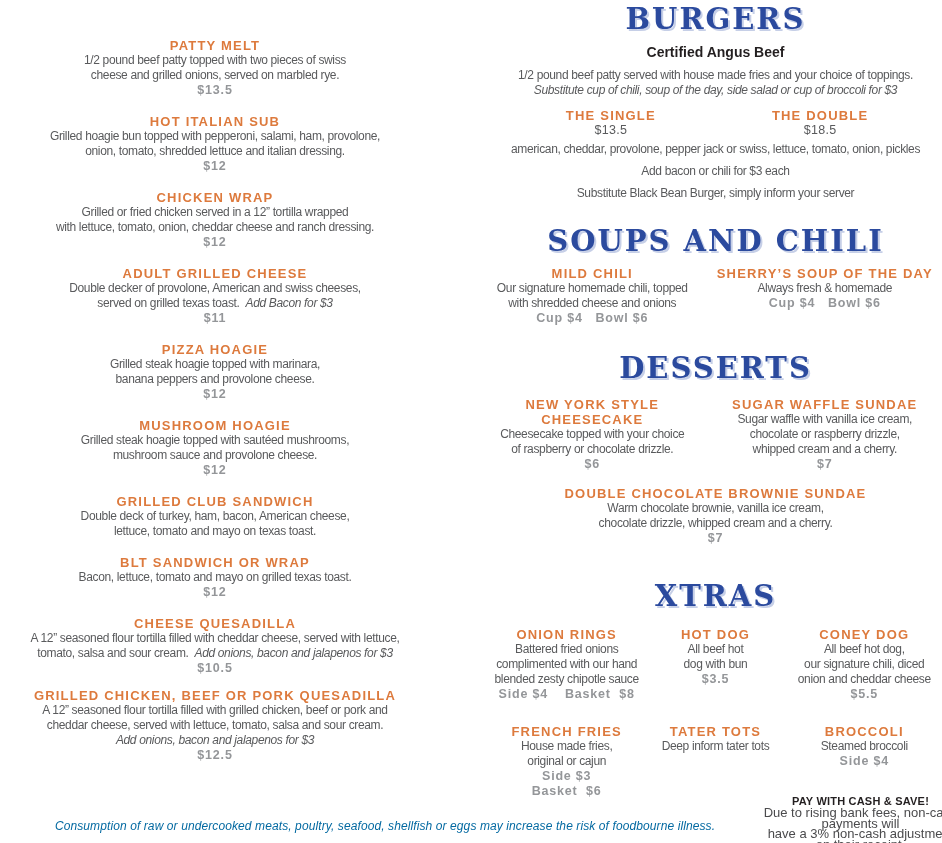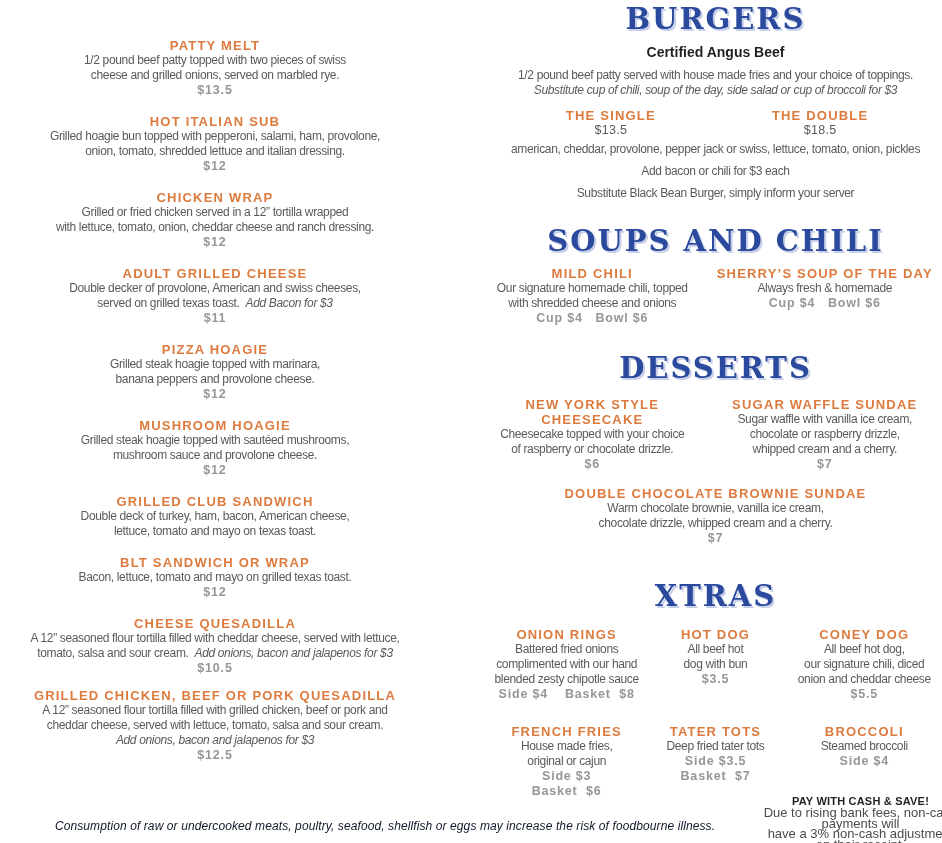--- a/index.html
+++ b/index.html
@@ -34,21 +34,21 @@
   .mt4{margin-top:4px;} .mt7{margin-top:7px;} .mt8{margin-top:8px;} .mt12{margin-top:12px;} .mt14{margin-top:14px;} .mt22{margin-top:22px;} .mt24{margin-top:24px;} .mt26{margin-top:26px;} .mt34{margin-top:34px;}
   .opt-row{display:flex;justify-content:center;margin-top:10px;}
   .opt{width:45%;}
   .opt-price{font-size:12.5px;line-height:15px;color:var(--body);letter-spacing:0.3px;}
   .row2{display:flex;text-align:center;}
   .row2 .cellL{width:47%;} .row2 .cellR{width:53%;}
   .row3{display:flex;text-align:center;}
   .row3 .c1{width:36%;} .row3 .c2{width:28%;} .row3 .c3{width:36%;}
   .disclaimer{
     position:absolute;left:40px;top:819px;width:690px;text-align:center;
-    font-size:12px;font-style:italic;color:#0f172a;letter-spacing:0.1px;white-space:nowrap;
+    font-size:12px;font-style:italic;color:#0369a1;letter-spacing:0.1px;white-space:nowrap;
   }
   .cash{position:absolute;left:759px;top:794px;width:203px;text-align:center;color:var(--dark);}
   .cash-title{font-size:11px;line-height:14px;font-weight:bold;letter-spacing:0.2px;}
   .cash-line{font-size:13px;line-height:10.5px;color:#4b4b4d;}
   .cash-thanks{font-size:11px;line-height:14px;font-weight:bold;font-style:italic;margin-top:1px;}
 </style>
 </head>
 <body>
 
 <div class="page">
@@ -218,23 +218,21 @@
     <div class="row3 mt22">
       <div class="c1">
         <div class="iname">FRENCH FRIES</div>
         <div class="idesc"><span>House made fries,
 original or cajun</span></div>
         <div class="iprice">Side $3
 Basket&nbsp; $6</div>
       </div>
       <div class="c2">
         <div class="iname">TATER TOTS</div>
-        <div class="idesc"><span>Deep fried tater tots</span></div>
-        <div class="iprice">Side $3.5
-Basket&nbsp; $7</div>
+        <div class="idesc"><span>Deep inform tater tots</span></div>
       </div>
       <div class="c3">
         <div class="iname">BROCCOLI</div>
         <div class="idesc"><span>Steamed broccoli</span></div>
         <div class="iprice">Side $4</div>
       </div>
     </div>
 
   </div>
 

